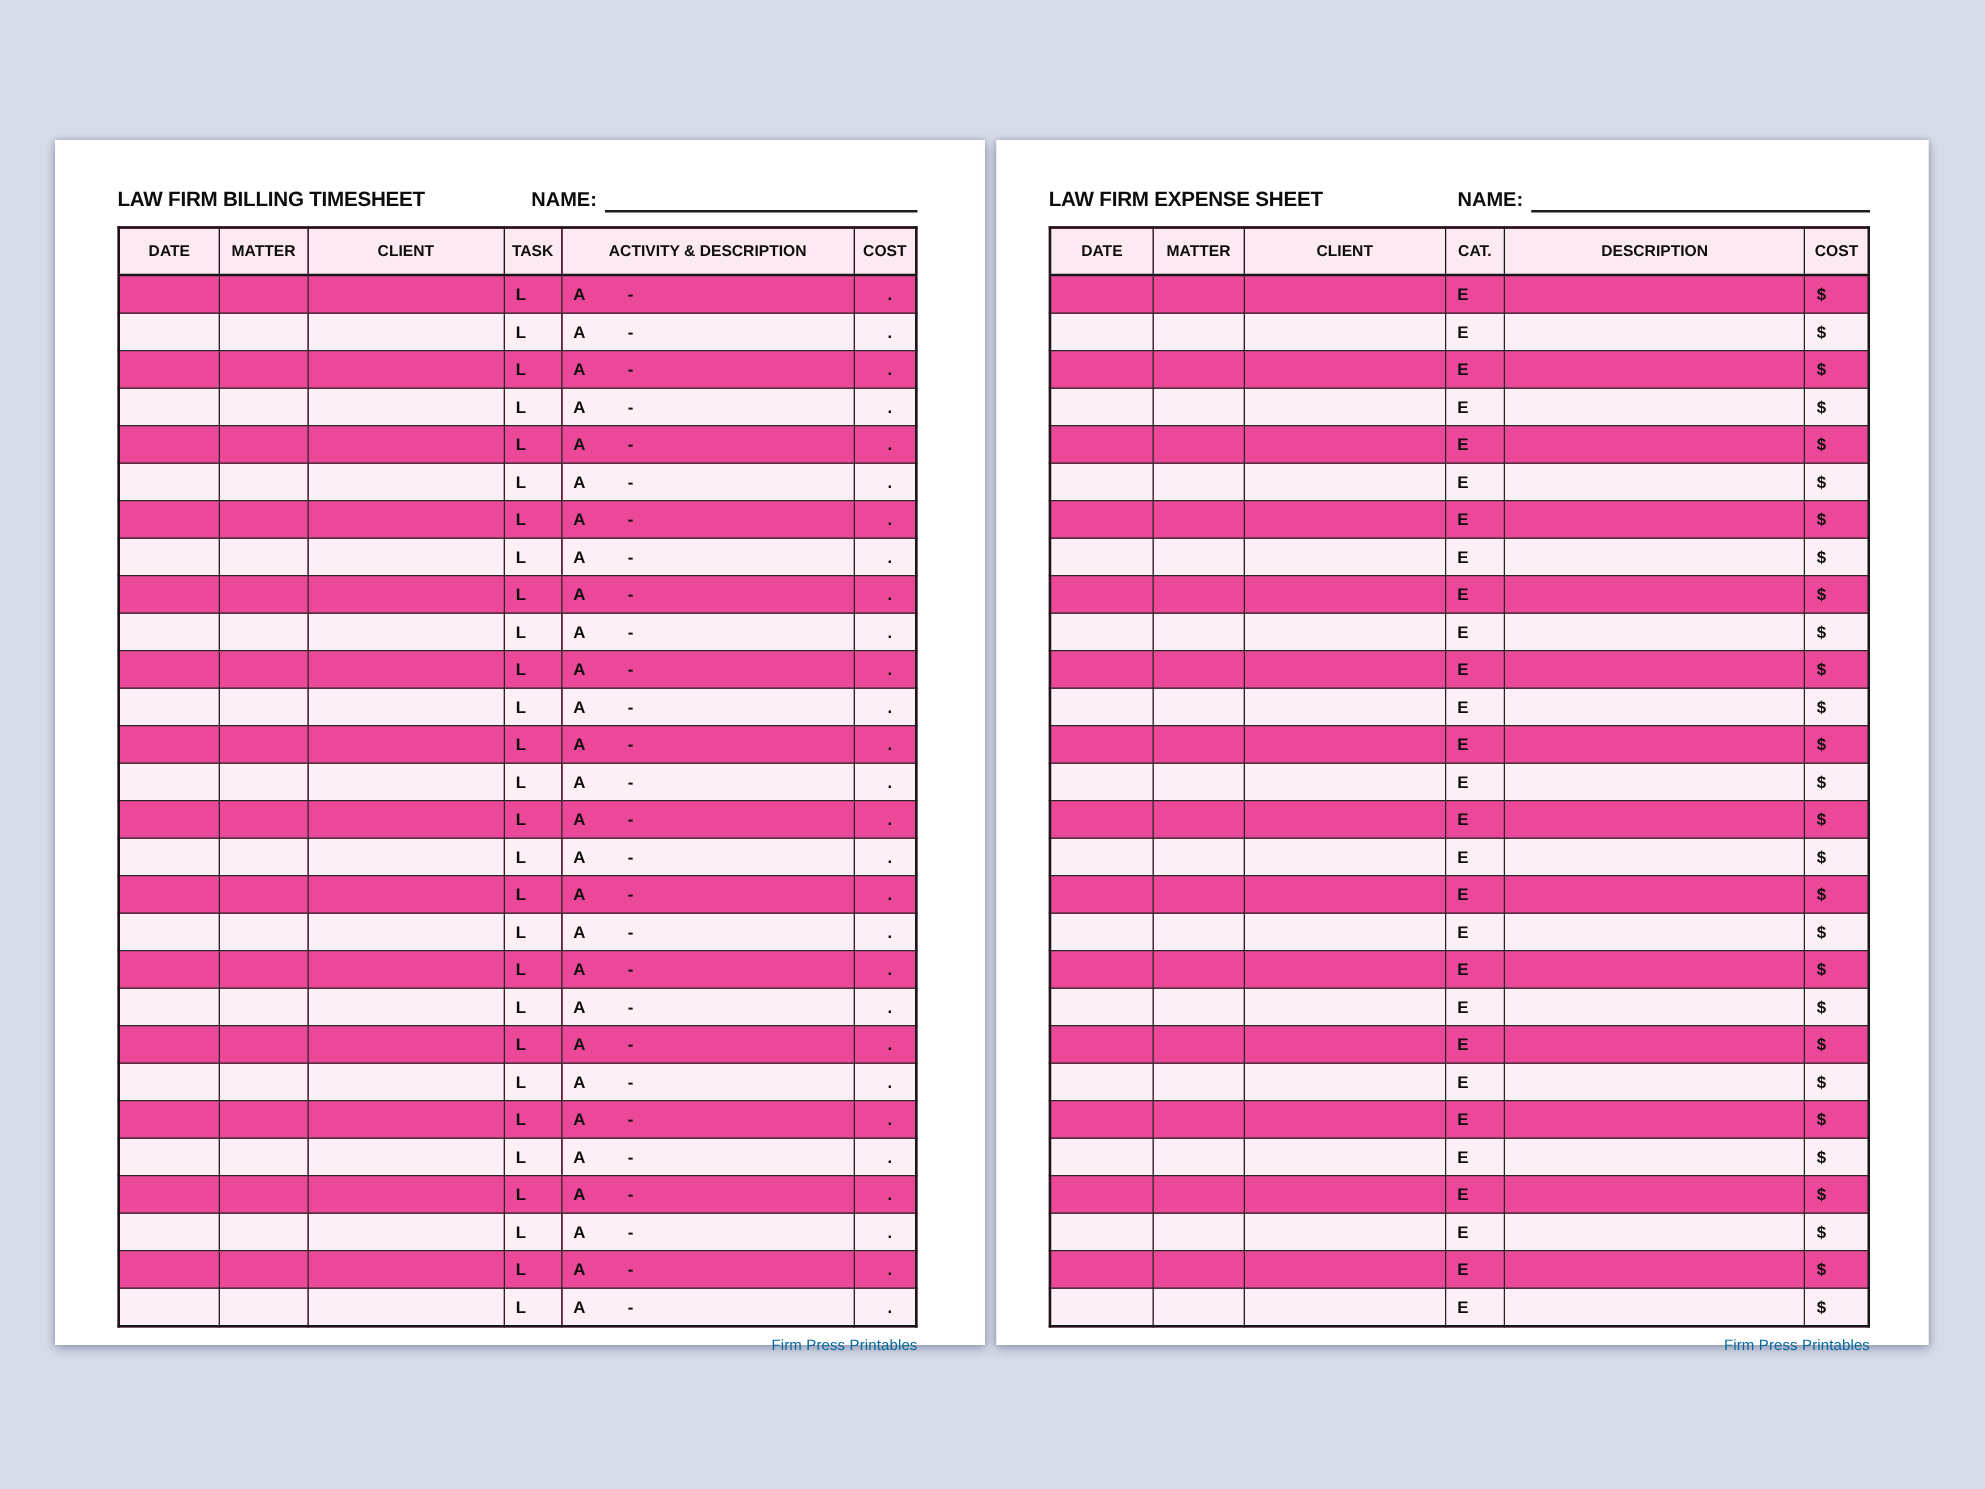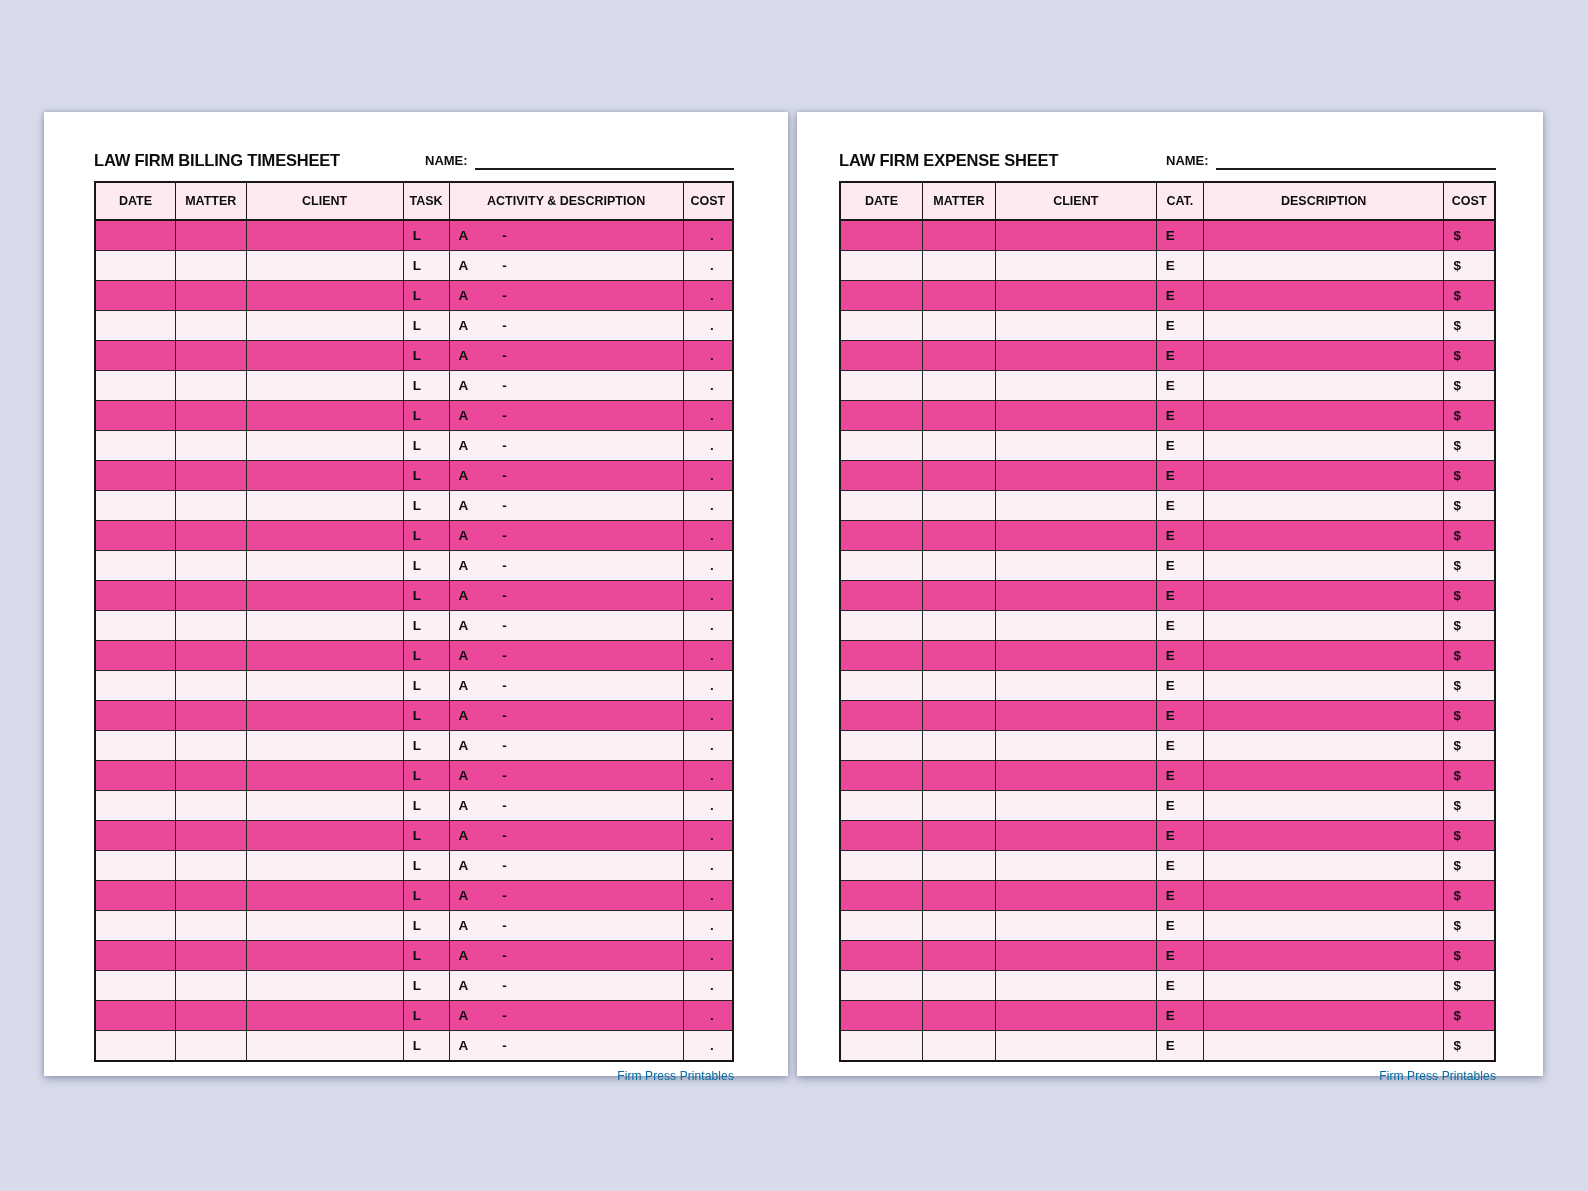--- a/index.html
+++ b/index.html
@@ -22,21 +22,21 @@
     width:var(--tw);display:flex;align-items:flex-end;
     height:22px;margin-bottom:11px;
   }
   .sheet-title{
     font-size:16.5px;font-weight:bold;letter-spacing:-0.2px;
     margin:0;white-space:nowrap;
   }
   .name-field{
     width:var(--nfw);margin-left:auto;display:flex;align-items:flex-end;
   }
-  .name-label{font-size:13px;font-weight:bold;line-height:18px;}
+  .name-label{font-size:16px;font-weight:bold;line-height:18px;}
   .name-line{
     flex:1;margin-left:7px;height:17px;
     border-bottom:2px solid #1c1c1c;
     font-size:14px;
   }
   table{
     width:var(--tw);table-layout:fixed;border-collapse:collapse;
     border:2px solid #171717;background:#ec4899;
   }
   col.c0{width:12.6%} col.c1{width:11.1%} col.c2{width:24.6%}

